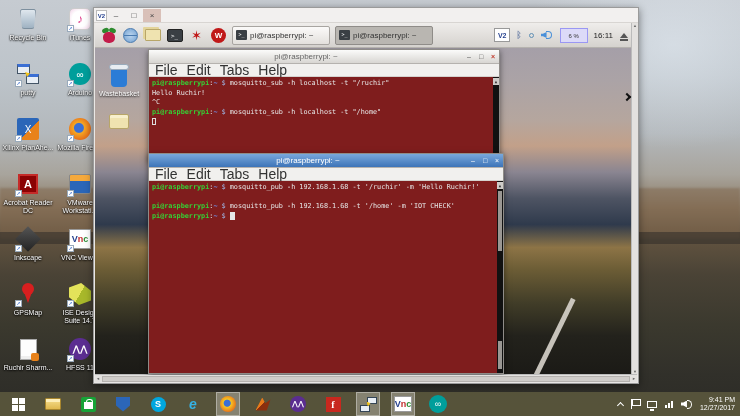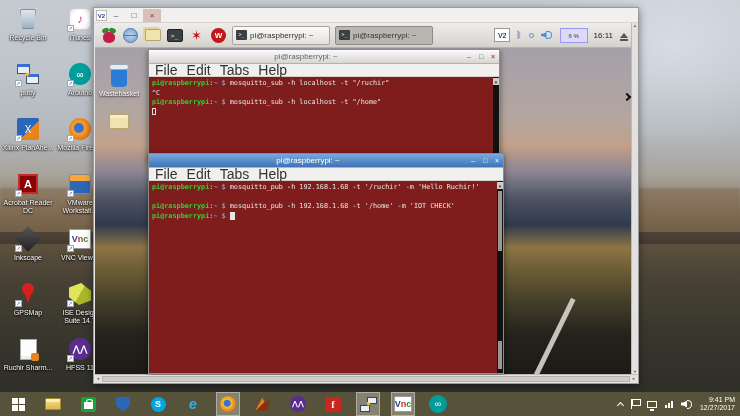--- a/index.html
+++ b/index.html
@@ -419,20 +419,21 @@
             <div class="tbtn x">×</div>
           </div>
           <div class="term-menubar">
             <span>File</span>
             <span>Edit</span>
             <span>Tabs</span>
             <span>Help</span>
           </div>
           <div class="term-screen">
             <div class="tline"><span class="p-user">pi@raspberrypi</span><span class="p-col">:</span><span class="p-path">~</span><span class="p-dol"> $ </span><span>mosquitto_sub -h localhost -t "/ruchir"</span></div>
+            <div class="tline">Hello Ruchir!</div>
             <div class="tline">^C</div>
             <div class="tline"><span class="p-user">pi@raspberrypi</span><span class="p-col">:</span><span class="p-path">~</span><span class="p-dol"> $ </span><span>mosquitto_sub -h localhost -t "/home"</span></div>
             <div class="tline"><span class="cursor-hollow"></span></div>
             <div class="term-scroll">
               <div class="up">▲</div>
             </div>
           </div>
         </div>
 
         <div class="term active" style="left:53px; top:105px; width:356px; height:221px; z-index:2;">

